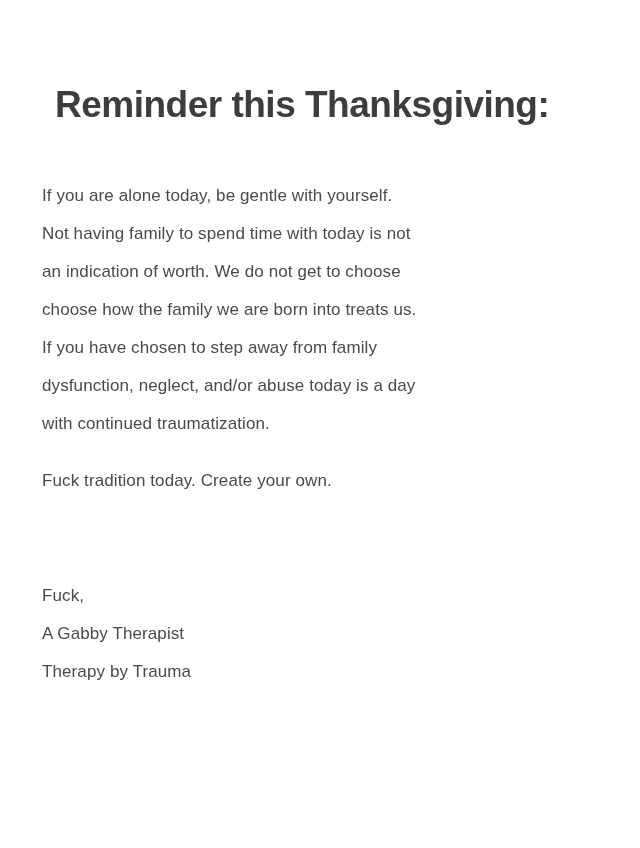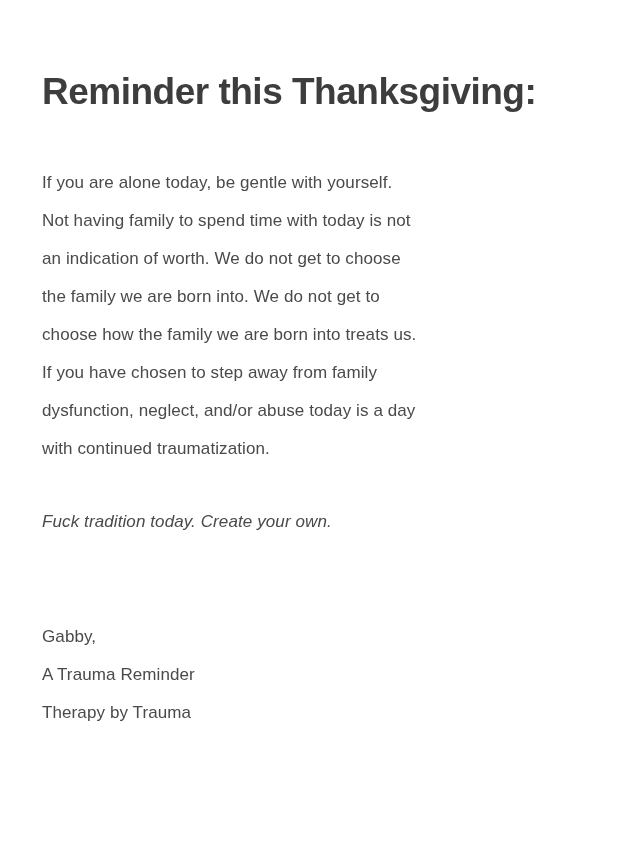--- a/index.html
+++ b/index.html
@@ -14,34 +14,33 @@
     font-family: "Liberation Sans", sans-serif;
   }
   .page {
     box-sizing: border-box;
     width: 640px;
     height: 848px;
     padding: 0 44px 0 42px;
     background: #ffffff;
   }
   .headline {
-    margin: 0;
+    margin: 13px;
     padding-top: 70px;
     font-size: 37px;
     line-height: 44px;
     font-weight: 700;
     letter-spacing: -0.5px;
     color: #3d3d3d;
   }
   .para-1 {
     margin-top: 50px;
   }
   .para-2 {
-    margin-top: 35px;
-    font-style: italic;
+    margin-top: 19px;
   }
   .signoff {
     margin-top: 77px;
   }
   .line {
     font-size: 17px;
     line-height: 38px;
     font-weight: 400;
     letter-spacing: 0.1px;
     color: #4a4a4a;
@@ -52,30 +51,29 @@
 <body>
 
 <div class="page">
 
   <h1 class="headline">Reminder this Thanksgiving:</h1>
 
   <div class="para-1">
     <div class="line">If you are alone today, be gentle with yourself.</div>
     <div class="line">Not having family to spend time with today is not</div>
     <div class="line">an indication of worth. We do not get to choose</div>
-    <div class="line">the family we are born into. We do not get to</div>
     <div class="line">choose how the family we are born into treats us.</div>
     <div class="line">If you have chosen to step away from family</div>
     <div class="line">dysfunction, neglect, and/or abuse today is a day</div>
     <div class="line">with continued traumatization.</div>
   </div>
 
   <div class="para-2">
     <div class="line">Fuck tradition today. Create your own.</div>
   </div>
 
   <div class="signoff">
-    <div class="line">Gabby,</div>
-    <div class="line">A Trauma Reminder</div>
+    <div class="line">Fuck,</div>
+    <div class="line">A Gabby Therapist</div>
     <div class="line">Therapy by Trauma</div>
   </div>
 
 </div>
 
 </body></html>

